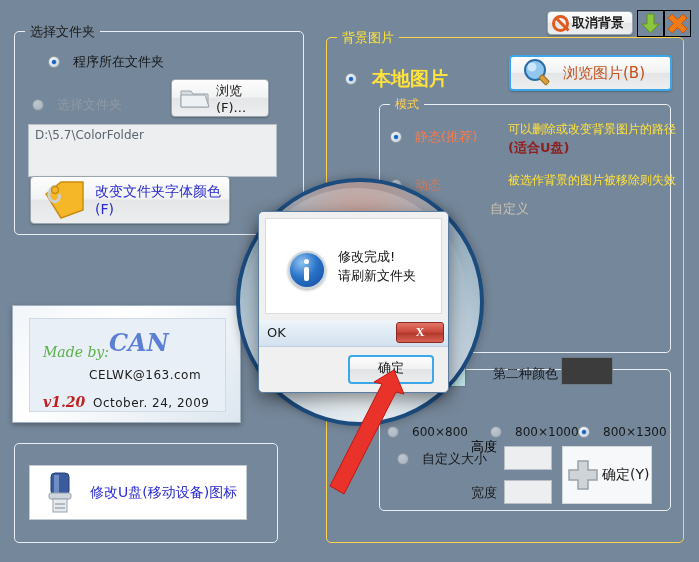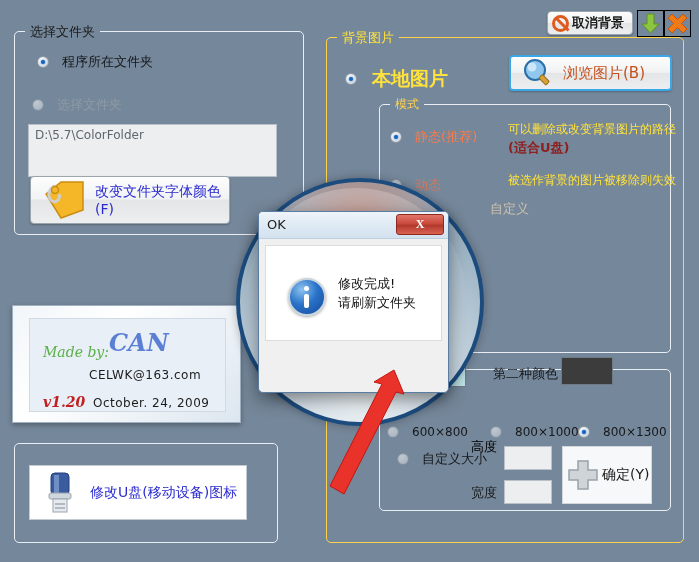--- a/index.html
+++ b/index.html
@@ -135,30 +135,37 @@
 </div>
 <div class="abs icobox" id="closeBtn" style="left:664px;top:10px;width:27px;height:27px;background:#75879a;">
   <svg width="25" height="25" viewBox="0 0 25 25">
     <path d="M7,3 L12.5,8.5 L18,3 L22,7 L16.5,12.5 L22,18 L18,22 L12.5,16.5 L7,22 L3,18 L8.5,12.5 L3,7 Z" fill="#f07a18" stroke="#c4560a" stroke-width="1"></path>
   </svg>
 </div>
 
 <div class="abs group" id="folderGroup" style="left:14px;top:31px;width:288px;height:202px;">
   <span class="glabel">选择文件夹</span>
 
-  <div class="abs" style="left:22px;top:19px;">
+  <div class="abs" style="left:33px;top:19px;">
     <span class="radio on"></span>
     <span class="rlabel">程序所在文件夹</span>
   </div>
 
   <div class="abs" style="left:17px;top:62px;">
     <span class="radio dim"></span>
     <span class="rlabel dim">选择文件夹</span>
   </div>
 
+  <div class="abs btn" id="browseFolderBtn" style="left:156px;top:47px;width:98px;height:38px;padding-left:8px;">
+    <svg width="30" height="24" viewBox="0 0 30 24" style="flex:none;">
+      <path d="M1,5 L11,5 L13,8 L28,8 L28,21 L1,21 Z" fill="#d8dde2" stroke="#9aa3ab" stroke-width="1"></path>
+      <path d="M1,9 L25,9 L29,21 L1,21 Z" fill="#eef1f4" stroke="#9aa3ab" stroke-width="1"></path>
+    </svg>
+    <span style="margin-left:6px;">浏览(F)...</span>
+  </div>
 
   <div class="abs tbox" id="pathBox" style="left:13px;top:80px;width:249px;height:53px;margin-top:12px;">
     <span>D:\5.7\ColorFolder</span>
   </div>
 
   <div class="abs btn" id="changeFontColorBtn" style="left:15px;top:144px;width:200px;height:48px;padding-left:10px;">
     <svg width="46" height="40" viewBox="0 0 46 40" style="flex:none;">
       <path d="M5,14 L20,2 L42,2 L42,30 L20,38 Z" fill="#f5b728" stroke="#c98d10" stroke-width="1.5"></path>
       <path d="M14,6 C8,8 6,16 10,20 C14,24 20,20 18,14" fill="none" stroke="#cfcfcf" stroke-width="3"></path>
       <circle cx="14" cy="10" r="3.5" fill="#f5b728" stroke="#c98d10" stroke-width="1.5"></circle>
@@ -271,30 +278,35 @@
       </svg>
       <span style="margin-left:1px;font-size:14px;color:#1b1b1b;">确定(Y)</span>
     </div>
   </div>
 </div>
 
 <div class="abs" id="lens"></div>
 <div class="abs" id="lensInner"></div>
 
 <div class="abs" id="dlg">
-  <div id="dlgTitle">
-    <span id="dlgTitleText">OK</span>
-    <div id="dlgClose">
-      <span>X</span>
-    </div>
-  </div>
   <div id="dlgBody">
     <div id="infoIcon"></div>
     <div id="dlgMsg">
       <div>修改完成!</div>
       <div>请刷新文件夹</div>
     </div>
   </div>
+  <div id="dlgTitle">
+    <span id="dlgTitleText">OK</span>
+    <div id="dlgClose">
+      <span>X</span>
+    </div>
+  </div>
+  <div id="dlgFoot">
+    <div id="okBtn">
+      <span>确定</span>
+    </div>
+  </div>
 </div>
 
 <svg class="abs" id="arrow" viewBox="0 0 90 140">
   <polygon points="78,4 88,28 80,26 28,128 14,120 66,18 58,16" fill="#e8322a" stroke="#c5160f" stroke-width="1"></polygon>
 </svg>
 
 </body></html>

